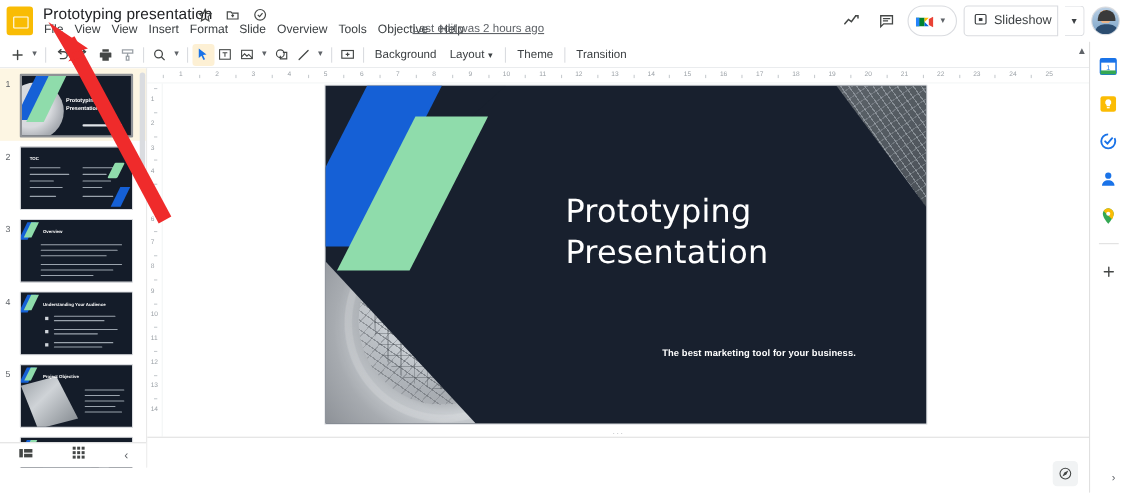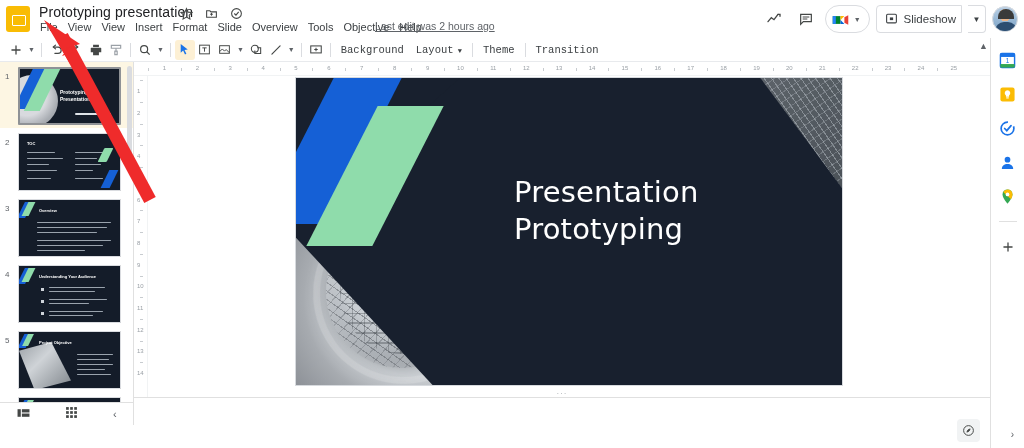--- a/index.html
+++ b/index.html
@@ -79,21 +79,21 @@
     background: #fff; display: flex; align-items: center; padding-left: 6px; gap: 0px;
     border-bottom: 1px solid #e8eaed;
   }
   .tb-btn {
     height: 20px; min-width: 20px; display: flex; align-items: center; justify-content: center;
     color: #444746; border-radius: 3px; padding: 0 2px;
   }
   .tb-caret { font-size: 7px; color: #5f6368; padding: 0 2px; display:flex; align-items:center; }
   .tb-sep { width: 1px; height: 14px; background: #dadce0; margin: 0 4px; }
   .tb-text {
-    font-size: 10.5px; color: #3c4043; padding: 2px 6px; border-radius: 3px; white-space: nowrap; font-family: Liberation Mono, monospace;
+    font-size: 10.5px; color: #3c4043; padding: 2px 6px; border-radius: 3px; white-space: nowrap;
   }
   .tb-btn.active { background: #fdf0d4; }
   .tb-collapse { position: absolute; right: 36px; top: 3px; color: #5f6368; font-size: 9px; }
 
   
   .filmstrip {
     position: absolute; left: 0; top: 62px; width: 134px; height: 363px;
     background: #fff; border-right: 1px solid #e0e0e0; overflow: hidden;
   }
   .thumb-row { position: relative; height: 66px; padding: 5px 10px 0 18px; }
@@ -633,23 +633,24 @@
           <div class="sl-photo"></div>
           <div class="sl-rings"></div>
           <div class="sl-chip"></div>
         </div>
         <div class="sl-dark"></div>
         <div class="sl-dark2"></div>
         <div class="sl-tex"></div>
         <div class="sl-blue"></div>
         <div class="sl-green"></div>
         <div class="sl-title">
+          <div>Prototyping</div>
           <div>Presentation</div>
-          <div>Prototyping</div>
         </div>
+        <div class="sl-sub">The best marketing tool for your business.</div>
       </div>
     </div>
   </div>
 
   <div class="notes">
     <div class="slide-handle" style="position:absolute; left:50%; top:-9px; transform:translateX(-50%);">···</div>
     <div class="explore-btn">
       <svg width="13" height="13" viewBox="0 0 24 24" fill="none" stroke="#444746" stroke-width="1.8">
         <circle cx="12" cy="12" r="9"></circle>
         <path d="M15 9l-2 4-4 2 2-4z" fill="#444746"></path>

